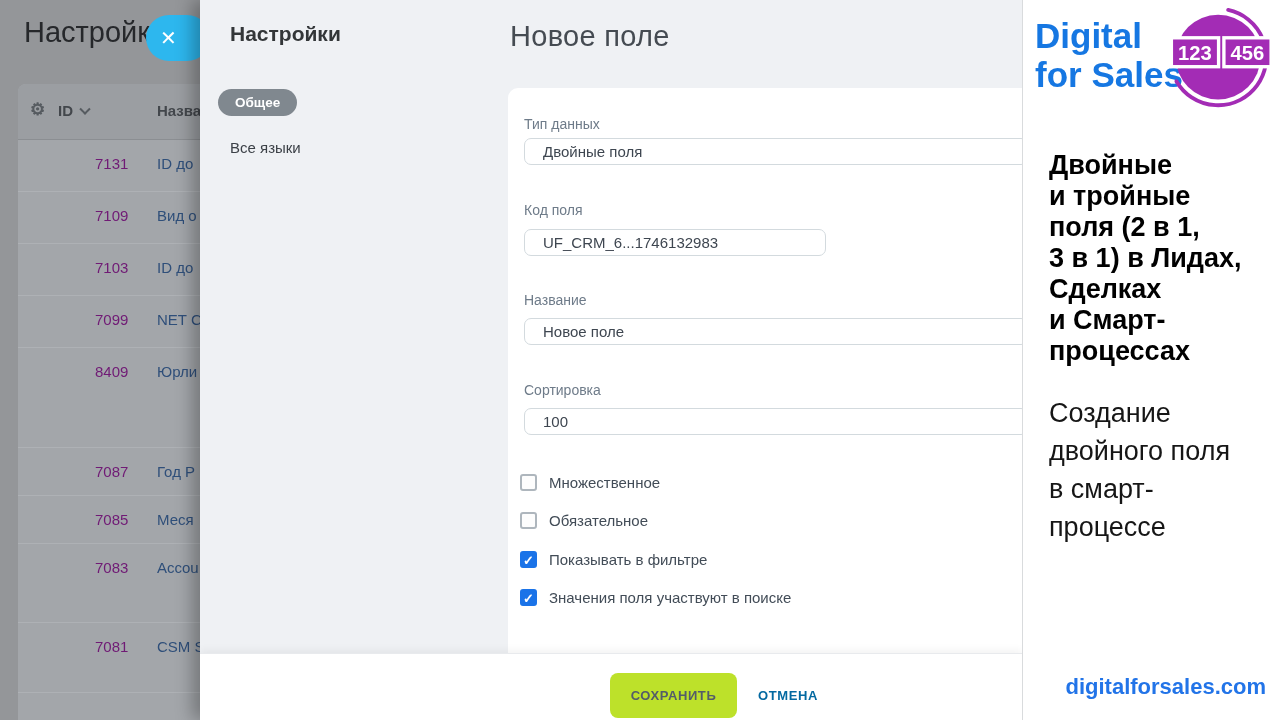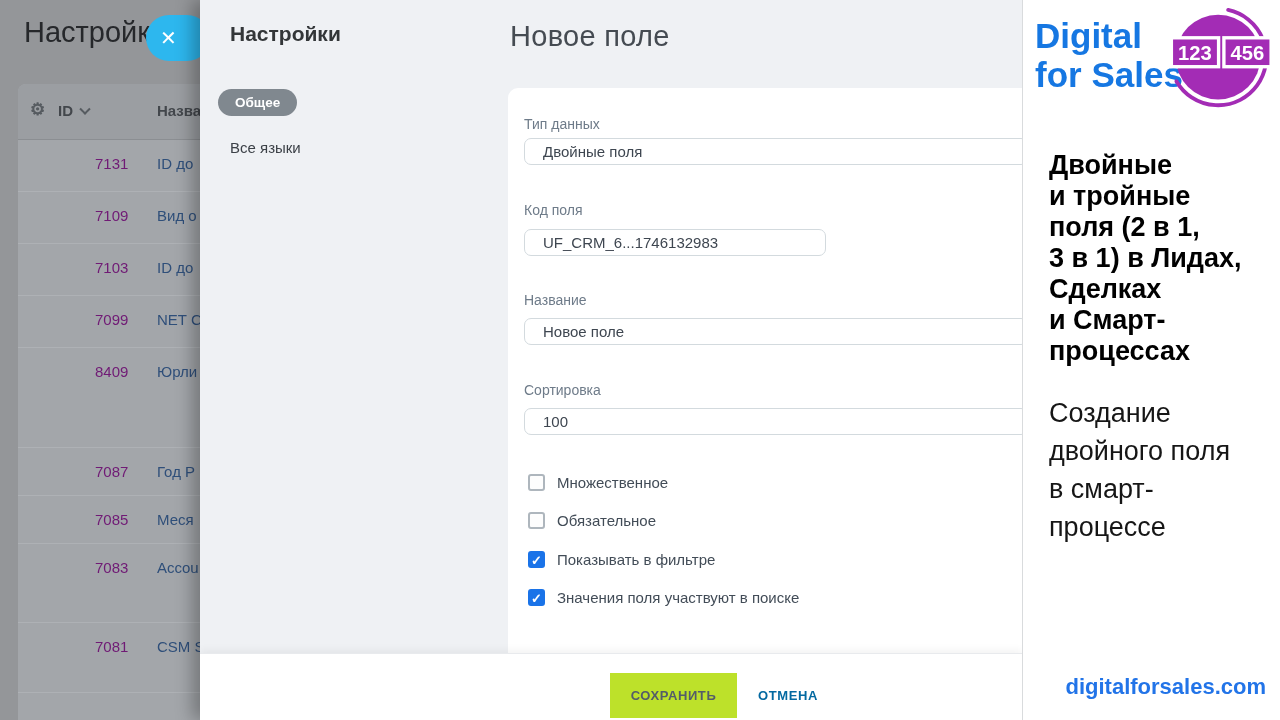--- a/index.html
+++ b/index.html
@@ -29,29 +29,29 @@
   .menu-title { position:absolute; left:30px; top:22px; font-size:21px; font-weight:700; color:#333638; }
   .pill { position:absolute; left:18px; top:89px; padding:6px 17px; background:#80888f; border-radius:16px; color:#fff; font-size:13.5px; font-weight:700; }
   .menu-item { position:absolute; left:30px; top:139px; font-size:15px; color:#3c4147; }
   .form-title { position:absolute; left:310px; top:20px; font-size:29px; font-weight:400; color:#454b52; letter-spacing:.3px; }
 
   .card { position:absolute; left:308px; top:80px; width:514px; height:573px; background:#fff; border-top-left-radius:10px; overflow:hidden;margin-top:8px; }
   .flabel { position:absolute; left:16px; font-size:14px; color:#6e7b89; }
   .tinput { position:absolute; left:16px; height:27px; border:1px solid #d3dade; border-radius:7px; padding:0 18px; font-size:15px; color:#3e4650; font-family:"Liberation Sans",sans-serif; background:#fff; outline:none; }
   .tinput.wide { right:-6px; }
   .tinput.narrow { width:302px; }
-  .cbrow { position:absolute; left:20px; display:flex; align-items:center; cursor:default; }
+  .cbrow { position:absolute; left:12px; display:flex; align-items:center; cursor:default; }
   .cb { position:relative; width:17px; height:17px; border:2px solid #aeb6bd; border-radius:3px; background:#fdfdfd; flex:none; }
   .cb .tick { display:none; position:absolute; left:1px; top:-1px; color:#fff; font-size:13px; font-weight:700; line-height:17px; }
   .cb.is-checked { background:#1a73e8; border-color:#1a73e8; }
   .cb.is-checked .tick { display:block; }
   .cb-label { margin-left:12px; font-size:15px; color:#424c57; }
 
   .footer { position:absolute; left:0; top:653px; width:822px; height:67px; background:#fff; border-top:1px solid #e8eaed; box-shadow:0 -3px 8px rgba(0,0,0,.05); }
-  .save { position:absolute; left:410px; top:19px; width:127px; height:45px; background:#bde12a; border:none; border-radius:0; font-size:13px; font-weight:700; letter-spacing:.6px; color:#535c69; font-family:"Liberation Sans",sans-serif; cursor:pointer; }
+  .save { position:absolute; left:410px; top:19px; width:127px; height:45px; background:#bde12a; border:none; border-radius:8px; font-size:13px; font-weight:700; letter-spacing:.6px; color:#535c69; font-family:"Liberation Sans",sans-serif; cursor:pointer; }
   .cancel { position:absolute; left:548px; top:19px; height:45px; background:none; border:none; font-size:13px; font-weight:600; letter-spacing:.6px; color:#0369a1; font-family:"Liberation Sans",sans-serif; padding:0 10px; cursor:pointer; }
 
   
   .brand { position:absolute; left:1022px; top:0; width:258px; height:720px; background:#fff; border-left:1px solid #d9dbdd; overflow:hidden; z-index:4; }
   .logo-text { position:absolute; left:12px; top:16px; font-size:35px; font-weight:700; color:#1677e2; line-height:39px; }
   .logo-mark { position:absolute; left:140px; top:6px; }
   .brand-heading { position:absolute; left:26px; top:150px; width:236px; font-size:27px; font-weight:700; line-height:31px; color:#000; white-space:pre-line; }
   .brand-sub { position:absolute; left:26px; top:394px; width:236px; font-size:27px; font-weight:400; line-height:38px; color:#161616; white-space:pre-line; }
   .brand-site { position:absolute; right:14px; bottom:20px; font-size:22px; font-weight:700; color:#2274e8; }
 </style>

